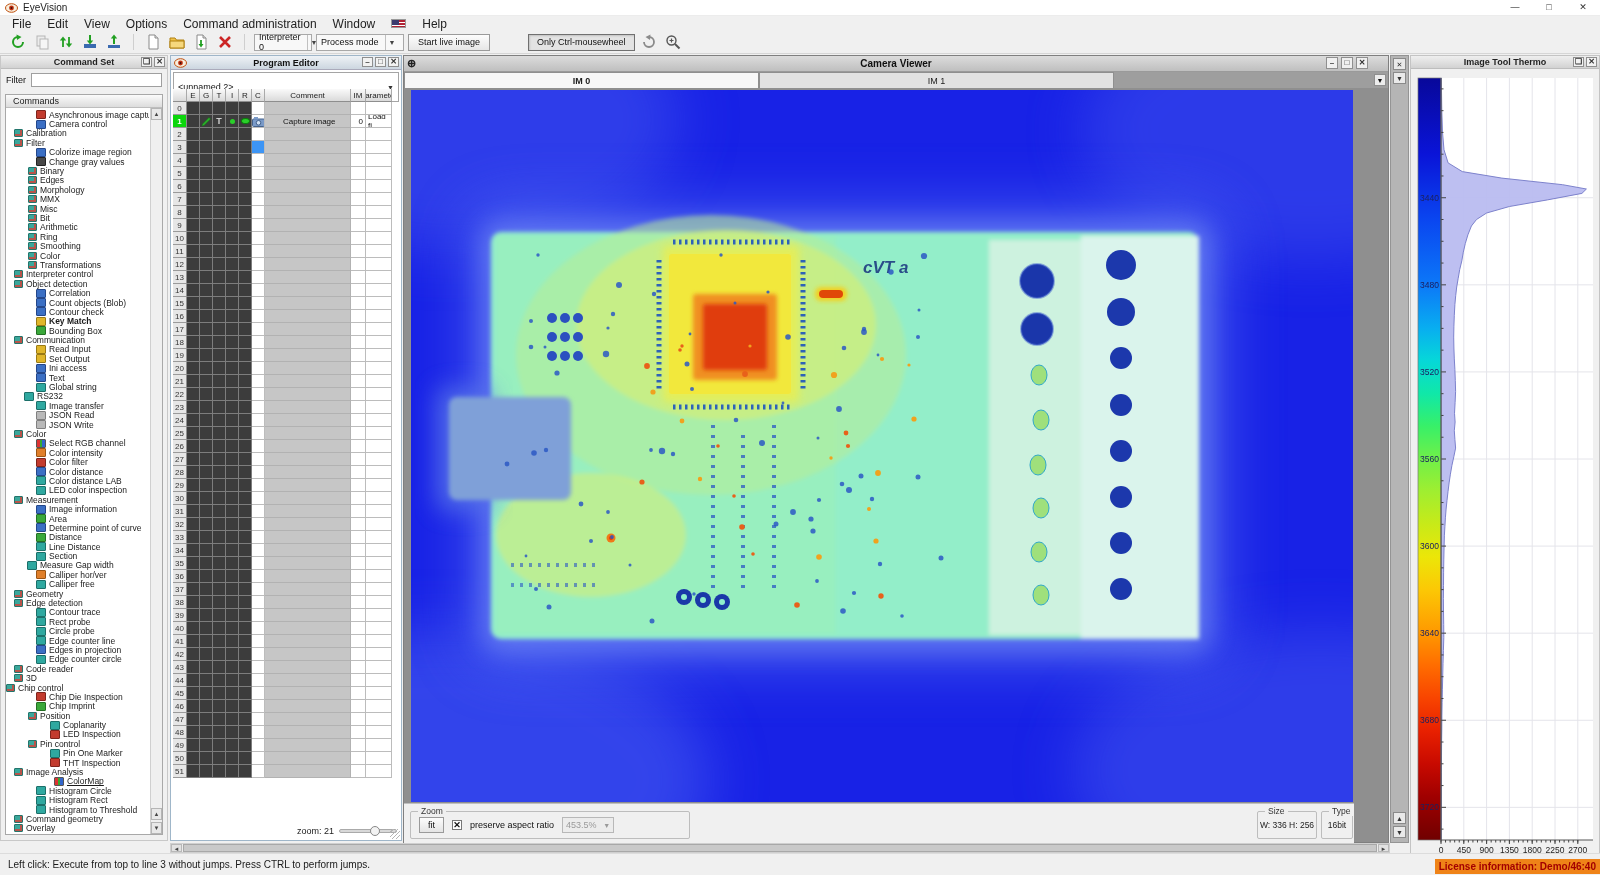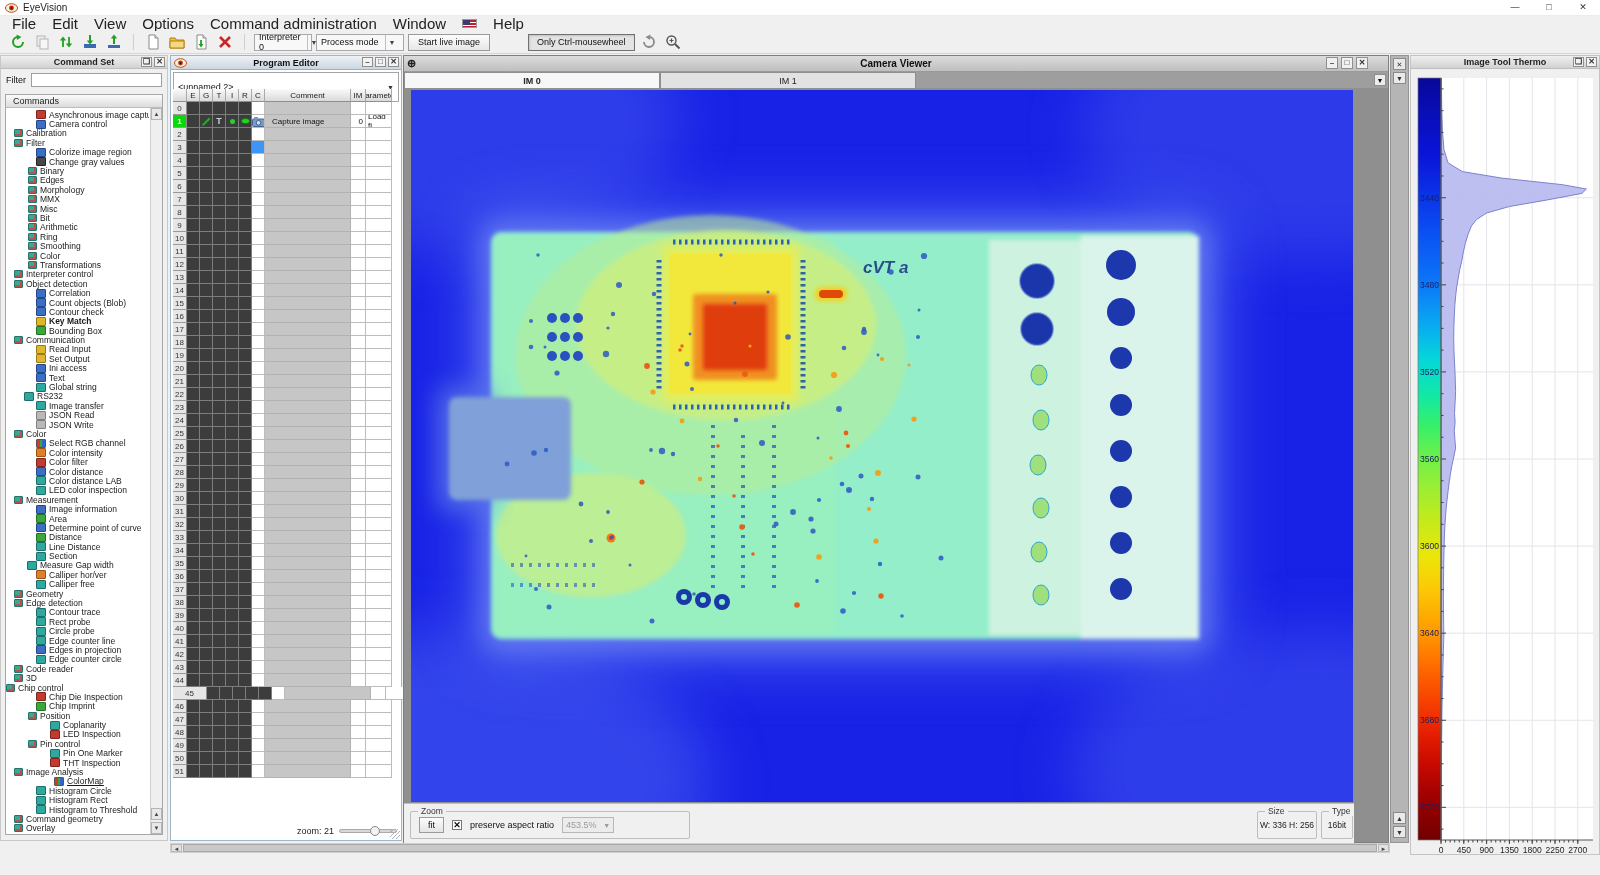--- a/index.html
+++ b/index.html
@@ -7,21 +7,21 @@
   #app{position:relative;width:1600px;height:875px;background:#f0f0f0;font-family:"Liberation Sans",sans-serif;font-size:10px;color:#111;overflow:hidden}
 
   
   .titlebar{position:absolute;left:0;top:0;width:100%;height:16px;background:#fff;display:flex;align-items:center;gap:5px;padding-left:5px;border-bottom:1px solid #ececec}
   .tb-title{font-size:10px;color:#222}
   .tb-controls{position:absolute;right:0;top:0;height:16px;display:flex}
   .tb-btn{width:34px;height:16px;text-align:center;line-height:15px;font-size:9px;color:#333}
 
   
   .menubar{position:absolute;left:0;top:16px;width:100%;height:15px;background:#f0f0f0;display:flex;align-items:center;padding-left:4px}
-  .menu-item{padding:1px 8px;font-size:15px;color:#222}
+  .menu-item{padding:1px 8px;font-size:12px;color:#222}
   .flag{width:15px;height:9px;margin:0 8px;position:relative;background:repeating-linear-gradient(180deg,#b22234 0 1.5px,#fff 1.5px 3px);border:1px solid #999}
   .flag::after{content:"";position:absolute;left:0;top:0;width:7px;height:5px;background:#3c3b6e}
 
   
   .toolbar{position:absolute;left:0;top:31px;width:100%;height:23px;background:#f0f0f0;border-bottom:1px solid #d6d6d6;display:flex;align-items:center;padding-left:8px;gap:4px}
   .ti{width:20px;height:20px;display:flex;align-items:center;justify-content:center}
   .tsep{width:1px;height:16px;background:#cfcfcf;margin:0 5px}
   .tsel{height:17px;border:1px solid #a8a8a8;background:#f8f8f8;display:flex;align-items:center;font-size:9px;padding:0 4px;gap:6px}
   .tsel .arr{font-size:7px;color:#444;border-left:1px solid #c0c0c0;padding-left:3px;height:100%;display:flex;align-items:center}
   .tbtn{height:17px;border:1px solid #9a9a9a;background:linear-gradient(#fdfdfd,#e6e6e6);padding:0 9px;font-size:9px;display:flex;align-items:center}
@@ -64,36 +64,36 @@
   .pe-select .arr{font-size:7px;color:#333}
   .pe-grid{position:absolute;left:2px;top:33px}
   .pe-row{display:flex}
   .pe-cell{height:13px;border-right:1px solid #9a9a9a;border-bottom:1px solid #9a9a9a;font-size:8px;display:flex;align-items:center;justify-content:center;overflow:hidden}
   .pe-head{background:linear-gradient(#fafafa,#dadada);color:#222;border-right:1px solid #aaa;border-bottom:1px solid #8e8e8e}
   .pe-num{background:#e6e6e6;color:#333;border-right:1px solid #8e8e8e}
   .pe-num.active{background:#0cd60c;color:#fff;font-weight:bold}
   .pe-dark{background:#3c3c3c;border-color:#7d7d7d}
   .pe-c{background:#fff;border-color:#bcbcbc}
   .pe-c.cursor{background:#3d95f5}
-  .pe-comment{background:#c6c6c6;border-color:#b2b2b2;justify-content:flex-start;padding-left:7px;color:#111}
+  .pe-comment{background:#c6c6c6;border-color:#b2b2b2;justify-content:flex-start;padding-left:18px;color:#111}
   .pe-im{background:#fff;border-color:#bcbcbc;justify-content:flex-end;padding-right:2px}
   .pe-param{background:#fff;border-color:#bcbcbc;justify-content:flex-start;padding-left:2px}
   .pe-zoomrow{position:absolute;right:4px;bottom:4px;display:flex;align-items:center;gap:5px;font-size:9px;color:#222}
   .pe-slider{width:58px;height:4px;background:#d8d8d8;border:1px solid #aaa;border-radius:2px;position:relative}
   .pe-thumb{position:absolute;left:30px;top:-4px;width:10px;height:10px;border-radius:50%;background:#f2f2f2;border:1px solid #888}
   .pe-grip{position:absolute;right:1px;bottom:1px;width:10px;height:10px;background:repeating-linear-gradient(135deg,transparent 0 2px,#b5b5b5 2px 3px)}
 
   
   .camview{position:absolute;left:403px;top:55px;width:986px;height:788px;background:#8f8f8f;border:1px solid #7f7f7f}
   .cv-title{height:16px;background:linear-gradient(#dcdcdc,#bfbfbf);border-bottom:1px solid #9a9a9a;display:flex;align-items:center;justify-content:center;font-weight:bold;font-size:10px;position:relative}
   .cv-target{position:absolute;left:3px;top:1px;font-size:11px;color:#222}
   .cv-btns{position:absolute;right:20px;top:1px;display:flex;gap:3px}
   .cv-btn{width:12px;height:12px;border:1px solid #8f8f8f;background:#f0f0f0;font-size:8px;line-height:10px;text-align:center;color:#333}
   .cv-tabs{height:16px;background:#9e9e9e;display:flex;position:relative}
-  .cv-tab{width:256px;font-size:9px;display:flex;align-items:center;justify-content:center;background:#e2e2e2;border:1px solid #8f8f8f;border-bottom:none;color:#222}
+  .cv-tab{width:355px;font-size:9px;display:flex;align-items:center;justify-content:center;background:#e2e2e2;border:1px solid #8f8f8f;border-bottom:none;color:#222}
   .cv-tab.active{background:#f7f7f7;font-weight:bold}
   .cv-tab-arrow{position:absolute;right:2px;top:2px;width:12px;height:12px;border:1px solid #8f8f8f;background:#ececec;font-size:7px;text-align:center;line-height:11px}
   .cv-canvas{position:absolute;left:7px;top:34px;width:942px;height:712px;background:#1822e6;overflow:hidden}
   .cv-bottom{position:absolute;left:0;top:747px;width:950px;height:40px;background:#f0f0f0;border-top:1px solid #bfbfbf}
   .gbox{position:absolute;top:7px;height:28px;border:1px solid #bdbdbd;border-radius:2px}
   .gbox-label{position:absolute;top:-6px;left:7px;background:#f0f0f0;padding:0 3px;font-size:8.5px;color:#333}
   .zbox-inner{display:flex;align-items:center;gap:8px;height:100%;padding:0 8px;font-size:9px}
   .fit-btn{height:16px;border:1px solid #9a9a9a;background:linear-gradient(#fdfdfd,#e4e4e4);padding:0 8px;font-size:9px;display:flex;align-items:center}
   .chk{width:10px;height:10px;border:1px solid #777;background:#fff;font-size:9px;line-height:9px;text-align:center;font-weight:bold;color:#111}
   .zoom-dd{width:52px;height:16px;border:1px solid #b8b8b8;background:#ececec;color:#9a9a9a;font-size:9px;display:flex;align-items:center;justify-content:space-between;padding:0 3px}
@@ -1152,21 +1152,21 @@
           <div class="pe-cell pe-dark" style="width: 13px;"></div>
           <div class="pe-cell pe-dark" style="width: 13px;"></div>
           <div class="pe-cell pe-dark" style="width: 13px;"></div>
           <div class="pe-cell pe-dark" style="width: 13px;"></div>
           <div class="pe-cell pe-c" style="width: 13px;"></div>
           <div class="pe-cell pe-comment" style="width: 86px;"></div>
           <div class="pe-cell pe-im" style="width: 15px;"></div>
           <div class="pe-cell pe-param" style="width: 26px;"></div>
         </div>
         <div class="pe-row">
-          <div class="pe-cell pe-num" style="width: 34px;">45</div>
+          <div class="pe-cell pe-num" style="width: 14px;">45</div>
           <div class="pe-cell pe-dark" style="width: 13px;"></div>
           <div class="pe-cell pe-dark" style="width: 13px;"></div>
           <div class="pe-cell pe-dark" style="width: 13px;"></div>
           <div class="pe-cell pe-dark" style="width: 13px;"></div>
           <div class="pe-cell pe-dark" style="width: 13px;"></div>
           <div class="pe-cell pe-c" style="width: 13px;"></div>
           <div class="pe-cell pe-comment" style="width: 86px;"></div>
           <div class="pe-cell pe-im" style="width: 15px;"></div>
           <div class="pe-cell pe-param" style="width: 26px;"></div>
         </div>
@@ -1626,14 +1626,18 @@
         <text x="166.8" y="783" text-anchor="middle" font-size="8.5" fill="#222" font-family="Liberation Sans, sans-serif">2700</text>
       </svg>
   </div>
 
   <div class="hscroll">
     <div class="hs-btn">◄</div>
     <div class="hs-thumb"></div>
     <div class="hs-btn">►</div>
   </div>
 
+  <div class="statusbar">
+    <span>Left click: Execute from top to line 3 without jumps. Press CTRL to perform jumps.</span>
+    <span class="license">License information: Demo/46:40</span>
+  </div>
 
 </div>
 
 </body></html>

